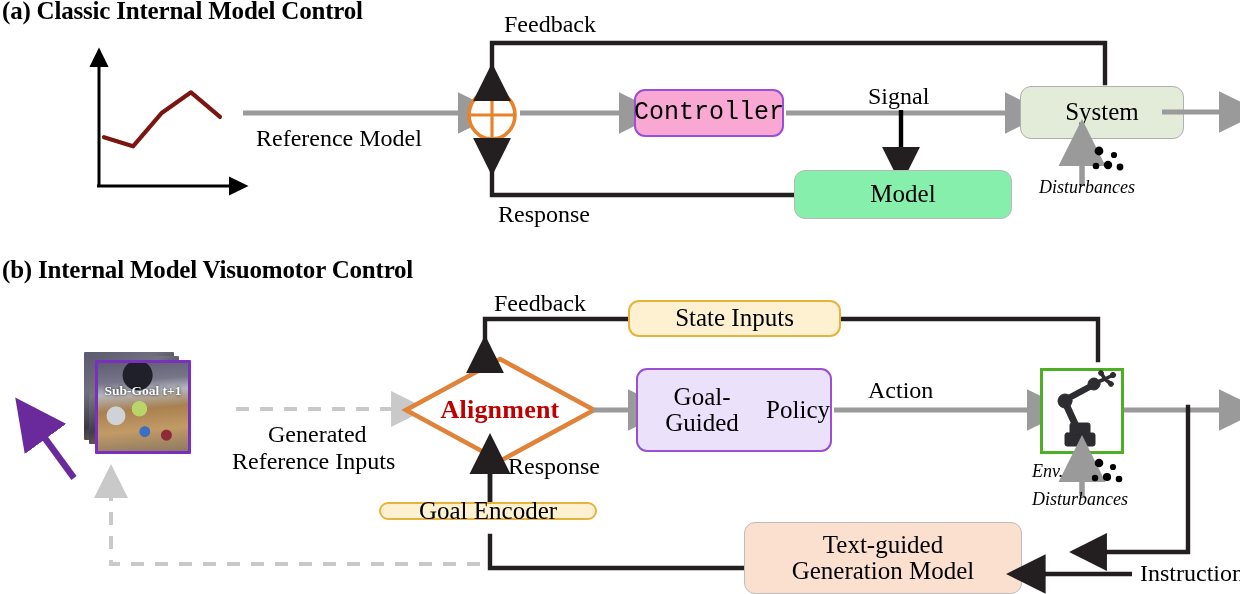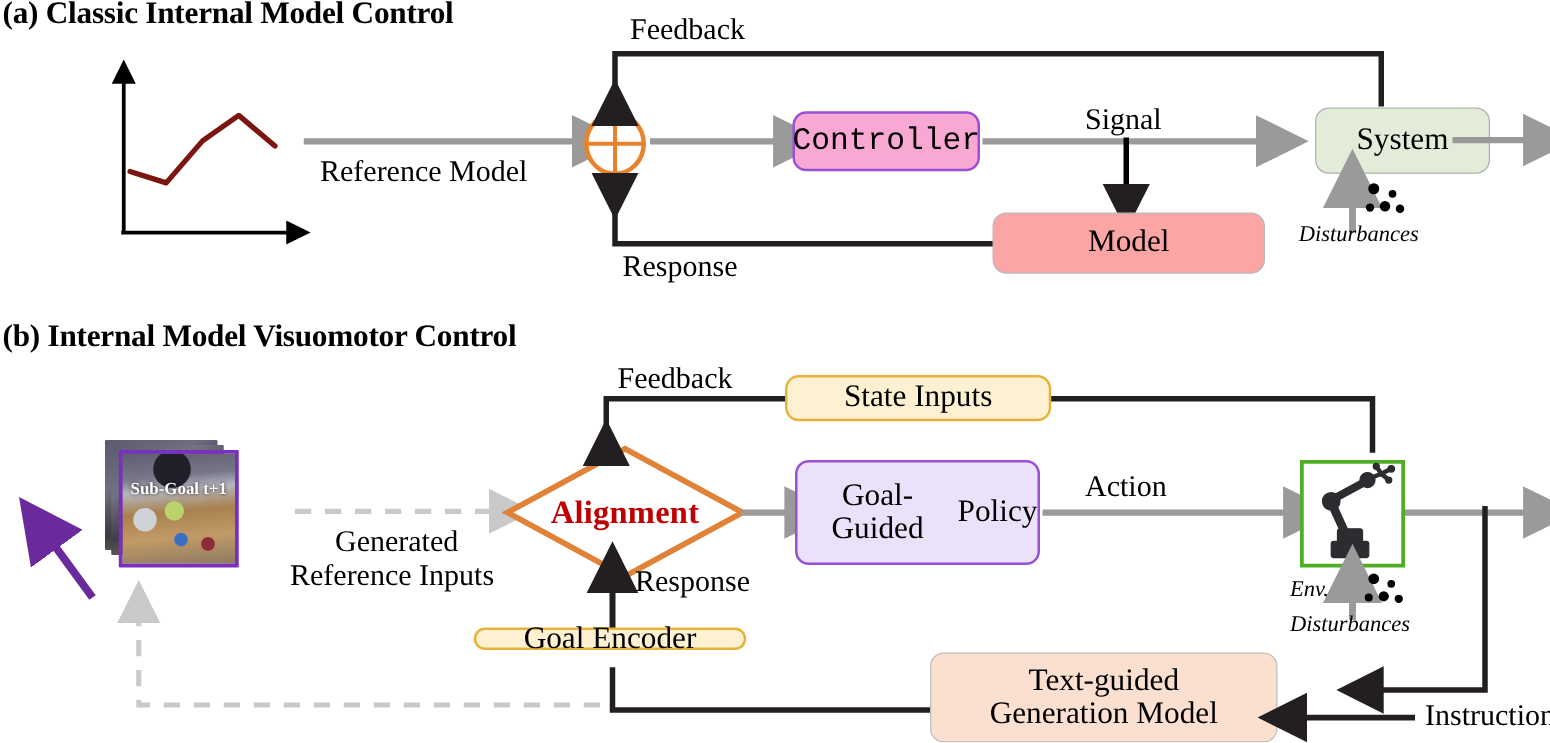--- a/index.html
+++ b/index.html
@@ -9,21 +9,21 @@
 
   .panel-title{font-family:"Liberation Serif",serif;font-weight:bold;font-size:25px;letter-spacing:-0.2px;white-space:nowrap;}
 
   .lbl{font-family:"Liberation Serif",serif;font-size:24px;white-space:nowrap;line-height:1.05;}
   .lbl-it{font-family:Liberation Serif, serif;font-style:italic;font-size:18px;white-space:nowrap;line-height:1.05;}
 
   .box{box-sizing:border-box;display:flex;align-items:center;justify-content:center;text-align:center;
        font-family:"Liberation Serif",serif;font-size:25px;line-height:1.06;border-radius:11px;}
 
   .box-controller{background:#f9a8d4;border:2.5px solid #9a4fd6;font-family:Liberation Mono, monospace;}
-  .box-model{background:#fca5a5;border:1.8px solid #b9b9b9;}
+  .box-model{background:#86efac;border:1.8px solid #b9b9b9;}
   .box-system{background:#e2ecd8;border:1.8px solid #b0b0b0;}
   .box-policy{background:#ece1fa;border:2.5px solid #9a4fd6;}
   .box-enc{background:#fdf1d1;border:2px solid #e8b33b;}
   .box-gen{background:#fbe0d0;border:1.8px solid #bdbdbd;}
 
   .diamond-wrap{position:absolute;}
   .align-text{position:absolute;left:0;top:0;width:100%;height:100%;display:flex;align-items:center;justify-content:center;
               font-family:"Liberation Serif",serif;font-weight:bold;font-size:26px;color:#c00000;letter-spacing:0.2px;}
 
   svg{display:block;overflow:visible;}
@@ -107,21 +107,21 @@
   <div class="abs lbl" style="left:868px; top:84px;">Signal</div>
 
   <div class="abs" style="left:890px; top:110px;">
     <svg width="24" height="62" viewBox="0 0 24 62">
       <line x1="11" y1="0" x2="11" y2="52" stroke="#000" stroke-width="4.4" marker-end="url(#bkhead)"></line>
     </svg>
   </div>
 
   <div class="abs box box-model" style="left:794px; top:170px; width:218px; height:49px;">Model</div>
 
-  <div class="abs box box-system" style="left:1020px; top:86px; width:140px; height:53px;margin-left:32px;">System</div>
+  <div class="abs box box-system" style="left:1020px; top:86px; width:164px; height:53px;">System</div>
 
   <div class="abs" style="left:1162px; top:101px;">
     <svg width="78" height="24" viewBox="0 0 78 24">
       <line x1="0" y1="11" x2="64" y2="11" stroke="#9A9A9A" stroke-width="5" marker-end="url(#ghead)"></line>
     </svg>
   </div>
 
   <div class="abs" style="left:1068px; top:144px;">
     <svg width="30" height="44" viewBox="0 0 30 44">
       <defs>

